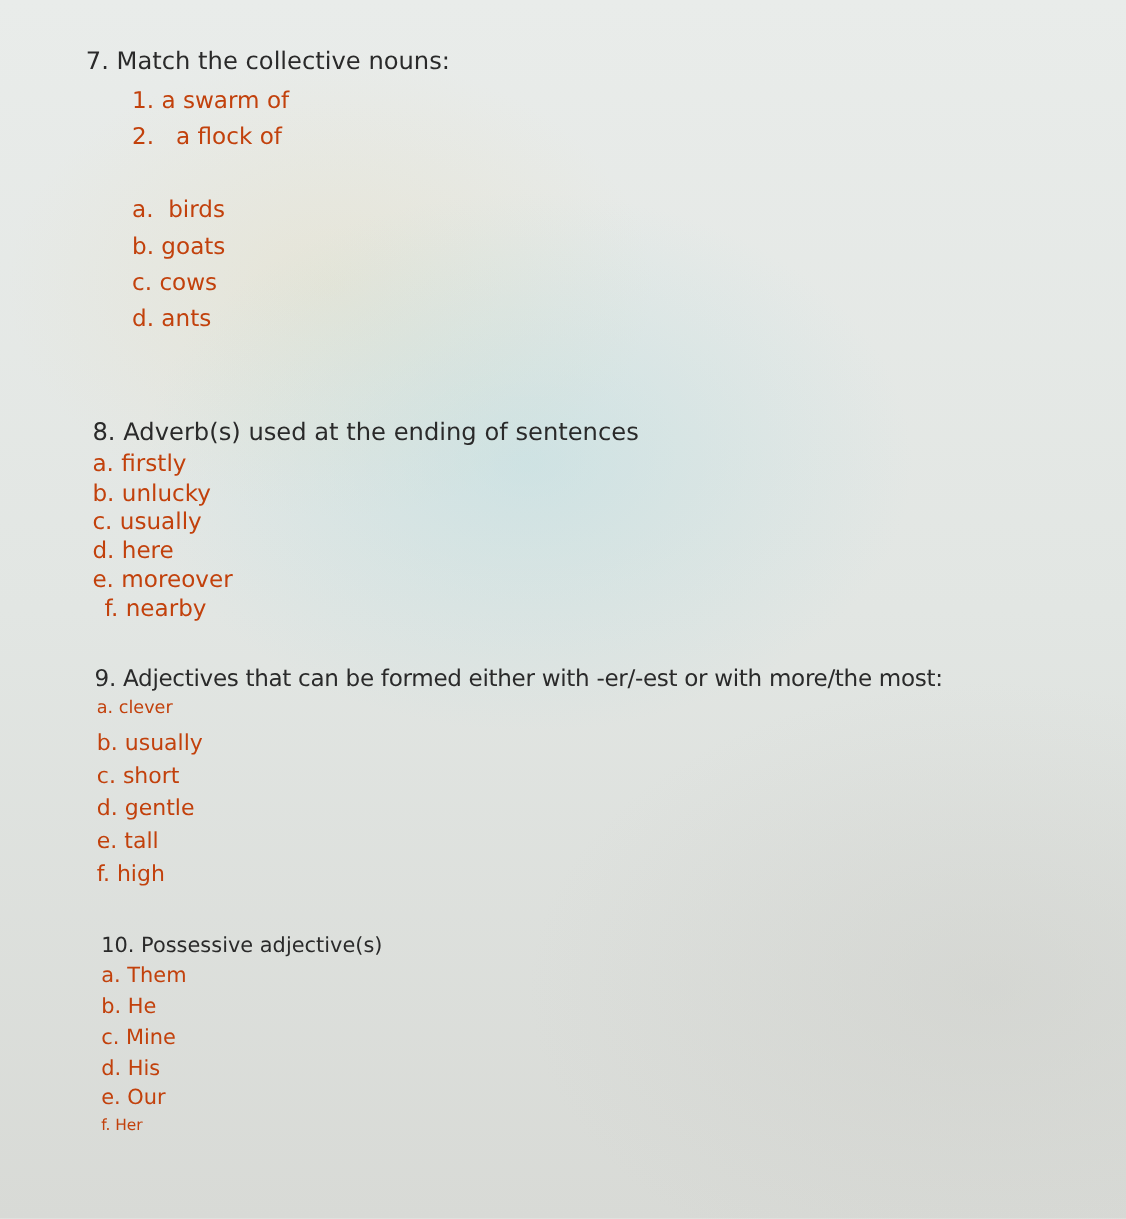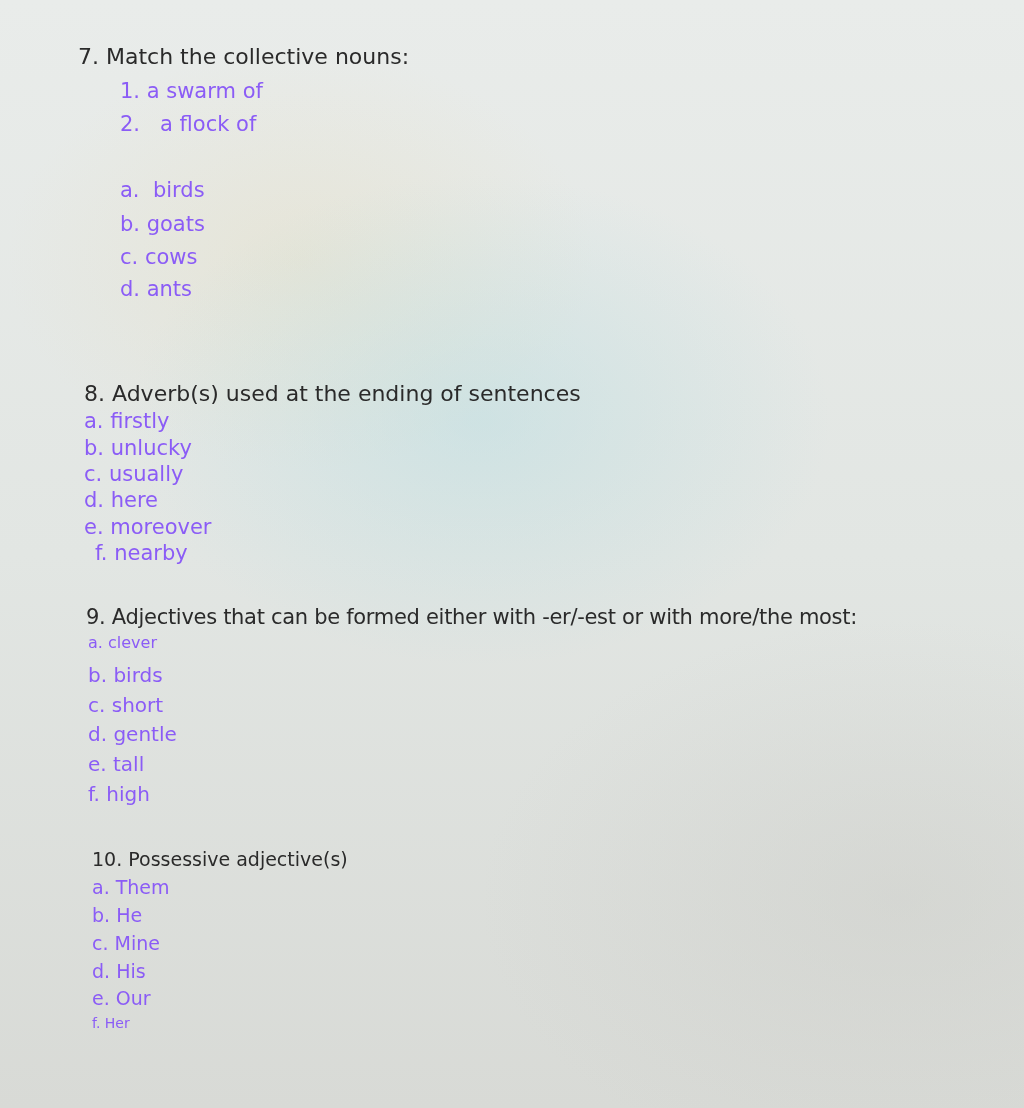--- a/index.html
+++ b/index.html
@@ -9,21 +9,21 @@
         radial-gradient(ellipse 500px 350px at 480px 420px, rgba(180,220,225,0.45), rgba(0,0,0,0) 70%),
         radial-gradient(ellipse 420px 300px at 300px 260px, rgba(230,215,170,0.25), rgba(0,0,0,0) 70%),
         radial-gradient(ellipse 600px 400px at 900px 900px, rgba(200,200,195,0.35), rgba(0,0,0,0) 70%),
         linear-gradient(180deg, #e9ecea 0%, #e2e6e3 50%, #d8dad6 100%);
       font-family: "DejaVu Sans", sans-serif;
       color: #2e2e2e;
       position: relative;
     }
     .q { position: absolute; }
     .q-title { font-size: 22px; color: #2a2a2a; white-space: nowrap; }
-    .item { font-size: 21px; color: #8b5cf6; white-space: nowrap; position: absolute; }
+    .item { font-size: 21px; color: #c2410c; white-space: nowrap; position: absolute; }
   </style>
 </head>
 <body>
 
 <div class="q" style="left:0;top:0;">
   <div class="q-title" style="position:absolute;left:78px;top:44px;">7. Match the collective nouns:</div>
   <div class="item" style="left:120px;top:79px;">1. a swarm of</div>
   <div class="item" style="left:120px;top:112px;white-space:pre;">2.   a flock of</div>
   <div class="item" style="left:120px;top:178px;white-space:pre;">a.  birds</div>
   <div class="item" style="left:120px;top:212px;">b. goats</div>
@@ -37,21 +37,21 @@
   <div class="item" style="left:84px;top:436px;">b. unlucky</div>
   <div class="item" style="left:84px;top:462px;">c. usually</div>
   <div class="item" style="left:84px;top:488px;">d. here</div>
   <div class="item" style="left:84px;top:515px;">e. moreover</div>
   <div class="item" style="left:95px;top:541px;">f. nearby</div>
 </div>
 
 <div class="q" style="left:0;top:0;">
   <div class="q-title" style="position:absolute;left:86px;top:605px;font-size:21px;letter-spacing:-0.3px;">9. Adjectives that can be formed either with -er/-est or with more/the most:</div>
   <div class="item" style="left:88px;top:633px;font-size:16px;">a. clever</div>
-  <div class="item" style="left:88px;top:663px;font-size:20px;">b. birds</div>
+  <div class="item" style="left:88px;top:663px;font-size:20px;">b. usually</div>
   <div class="item" style="left:88px;top:693px;font-size:20px;">c. short</div>
   <div class="item" style="left:88px;top:722px;font-size:20px;">d. gentle</div>
   <div class="item" style="left:88px;top:752px;font-size:20px;">e. tall</div>
   <div class="item" style="left:88px;top:782px;font-size:20px;">f. high</div>
 </div>
 
 <div class="q" style="left:0;top:0;">
   <div class="q-title" style="position:absolute;left:92px;top:848px;font-size:19px;">10. Possessive adjective(s)</div>
   <div class="item" style="left:92px;top:876px;font-size:19px;">a. Them</div>
   <div class="item" style="left:92px;top:904px;font-size:19px;">b. He</div>

